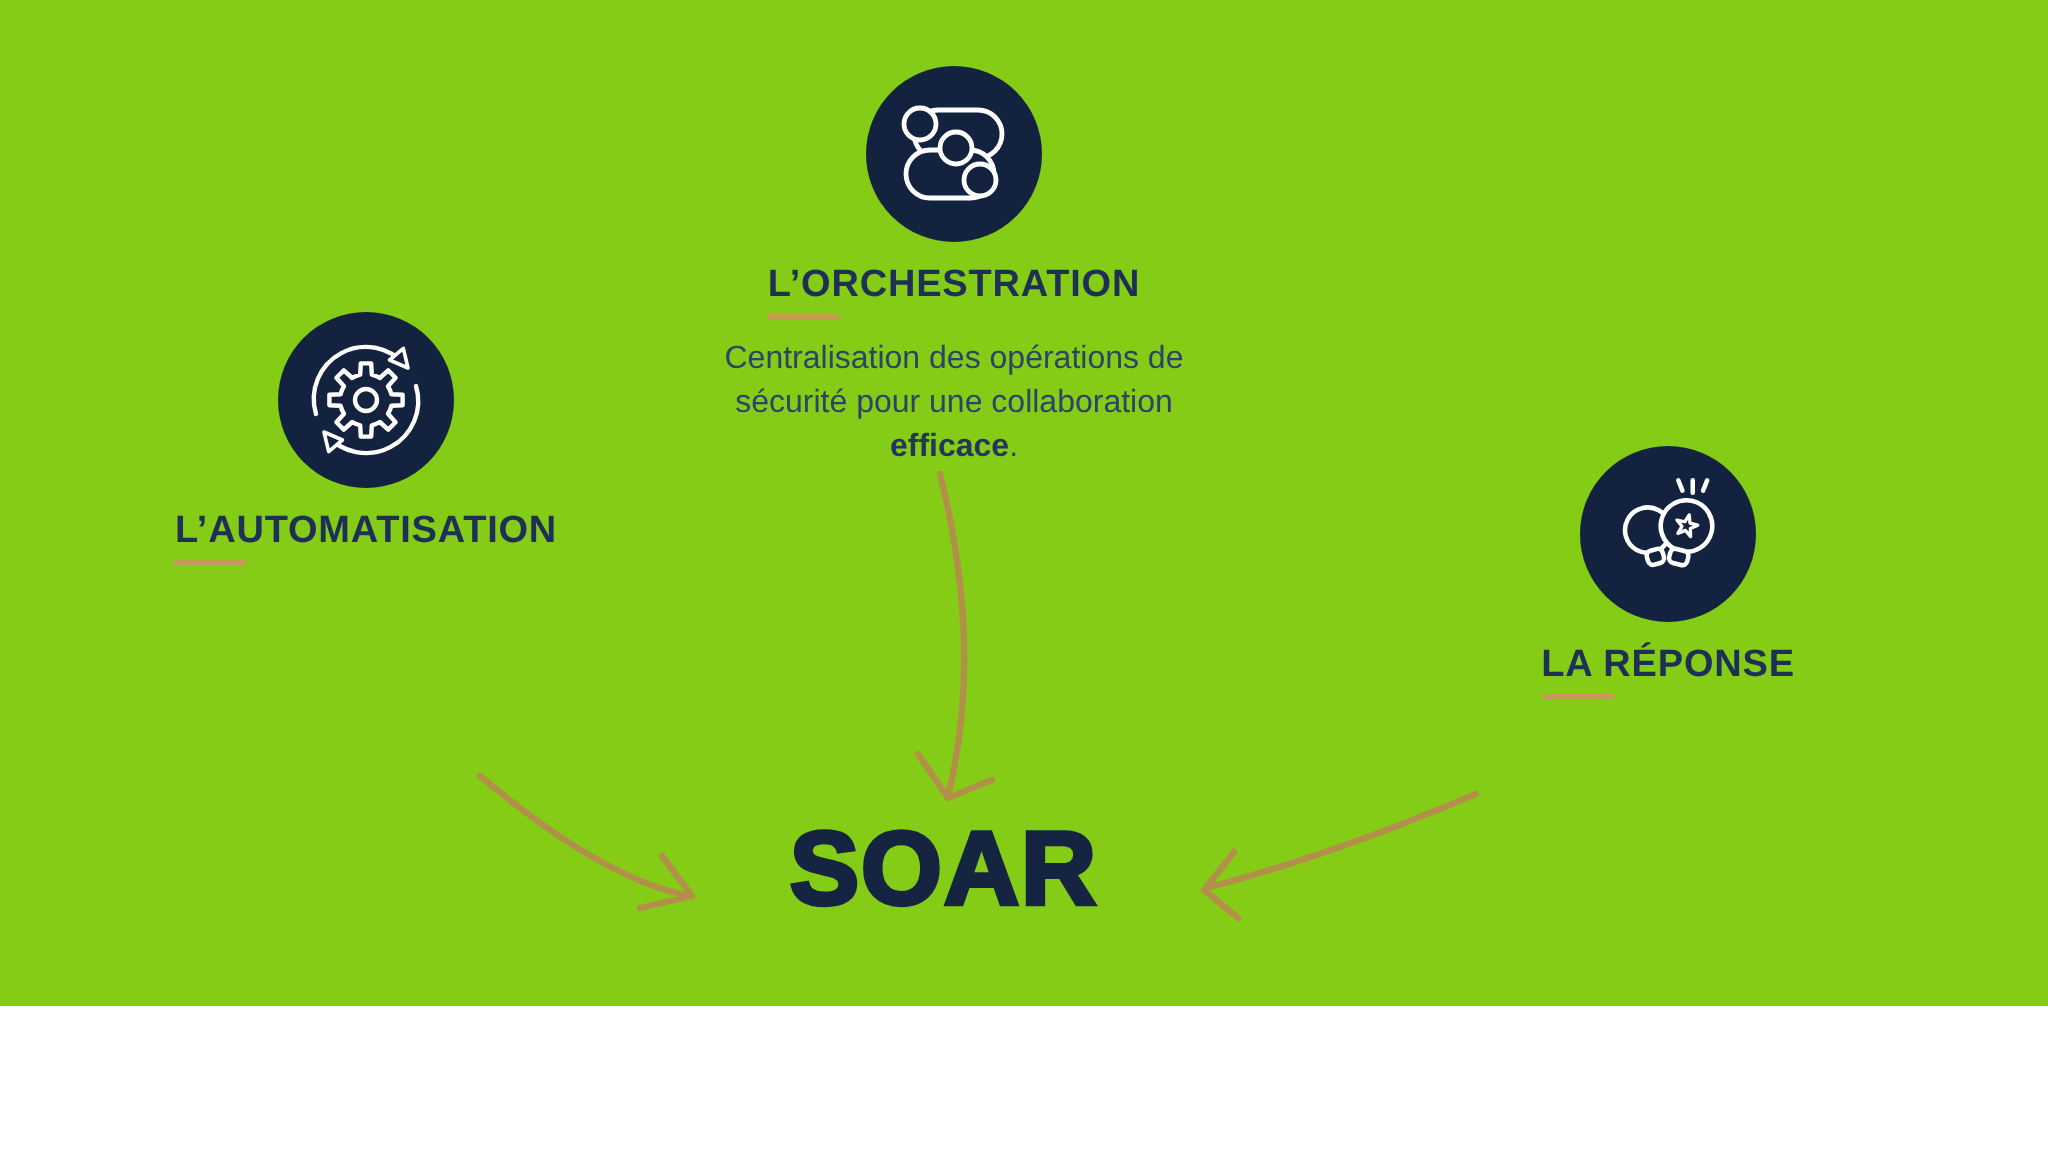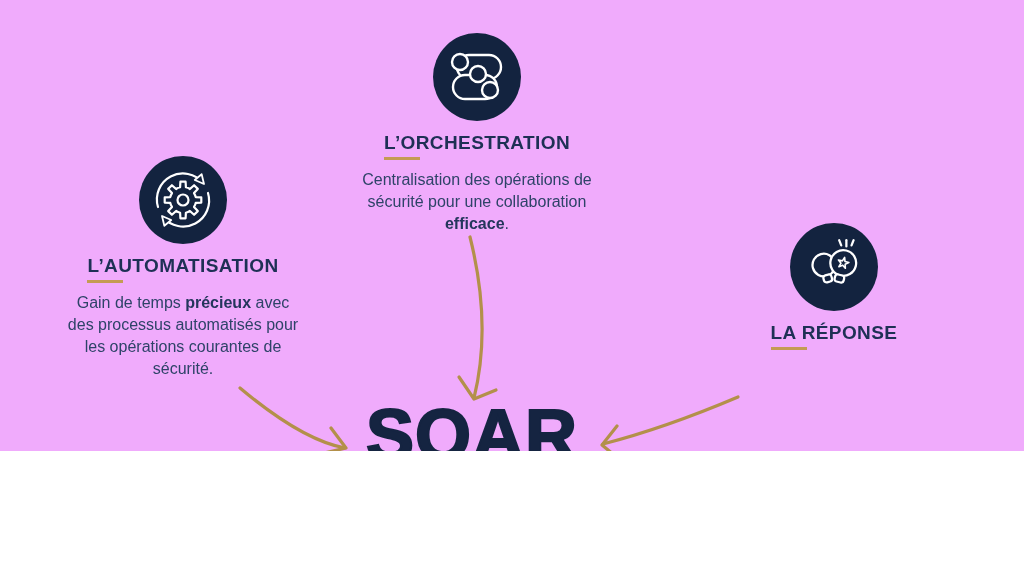--- a/index.html
+++ b/index.html
@@ -1,18 +1,18 @@
 <!DOCTYPE html>
 <html><head>
 <meta charset="utf-8">
 <title>SOAR</title>
 <style>
   html,body{margin:0;padding:0;background:#ffffff;}
   #canvas{
-    position:relative;width:1024px;height:451px;background:#f0abfc;overflow:hidden;
+    position:relative;width:1024px;height:503px;background:#84cc16;overflow:hidden;
     font-family:"Liberation Sans", sans-serif;
   }
   .section{position:absolute;display:flex;flex-direction:column;align-items:center;text-align:center;}
   #sec-automatisation{left:55px;top:156px;width:256px;}
   #sec-orchestration{left:349px;top:33px;width:256px;}
   #sec-reponse{left:664px;top:223px;width:340px;}
   .icon-circle{
     width:88px;height:88px;border-radius:50%;background:#13233f;
     display:flex;align-items:center;justify-content:center;flex:0 0 auto;
   }
@@ -26,21 +26,21 @@
   }
   .sec-body{
     margin:14px 0 0 0;font-size:16px;line-height:22px;color:#2e4368;
   }
   #sec-automatisation .sec-body{width:238px;}
   #sec-orchestration .sec-body{width:250px;}
   #sec-reponse .sec-body{width:336px;}
   .sec-body b{color:#24365c;}
   #soar{
     position:absolute;left:312px;top:399px;width:320px;text-align:center;
-    font-size:72px;line-height:72px;font-weight:bold;color:#152441;
+    font-size:52px;line-height:72px;font-weight:bold;color:#152441;
     letter-spacing:1px;-webkit-text-stroke:2.2px #152441;
   }
   #arrow-overlay{position:absolute;left:0;top:0;pointer-events:none;}
 </style>
 </head>
 <body>
 
 <div id="canvas">
 
   <div class="section" id="sec-orchestration">
@@ -72,21 +72,20 @@
         <polygon points="0,0 -9,-4.5 -9,4.5" transform="translate(21,-16) rotate(50)" fill="#13233f" stroke="#ffffff" stroke-width="1.8" stroke-linejoin="round"></polygon>
         <polygon points="0,0 -9,-4.5 -9,4.5" transform="translate(-21,16) rotate(230)" fill="#13233f" stroke="#ffffff" stroke-width="1.8" stroke-linejoin="round"></polygon>
         <path fill="#13233f" stroke="#ffffff" stroke-width="2.2" stroke-linejoin="round" d="M12.7,-2.9 L18.3,-2.6 L18.3,2.6 L12.7,2.9 A13,13 0 0 1 11,6.9 L14.8,11.1 L11.1,14.8 L6.9,11 A13,13 0 0 1 2.9,12.7 L2.6,18.3 L-2.6,18.3 L-2.9,12.7 A13,13 0 0 1 -6.9,11 L-11.1,14.8 L-14.8,11.1 L-11,6.9 A13,13 0 0 1 -12.7,2.9 L-18.3,2.6 L-18.3,-2.6 L-12.7,-2.9 A13,13 0 0 1 -11,-6.9 L-14.8,-11.1 L-11.1,-14.8 L-6.9,-11 A13,13 0 0 1 -2.9,-12.7 L-2.6,-18.3 L2.6,-18.3 L2.9,-12.7 A13,13 0 0 1 6.9,-11 L11.1,-14.8 L14.8,-11.1 L11,-6.9 A13,13 0 0 1 12.7,-2.9 Z"></path>
         <circle r="5.5" fill="none" stroke="#ffffff" stroke-width="2.2"></circle>
       </svg>
     </div>
     <div class="sec-title">
       <span>L’AUTOMATISATION</span>
       <div class="title-underline"></div>
     </div>
-    <p class="sec-body"><span>Gain de temps </span><b>précieux</b><span> avec des processus automatisés pour les opérations courantes de sécurité.</span></p>
   </div>
 
   <div class="section" id="sec-reponse">
     <div class="icon-circle">
       <svg viewBox="-32 -32 64 64" width="66" height="66">
         <g stroke="#ffffff" stroke-width="2.2" fill="none" stroke-linecap="round">
           <path d="M7,-21 L5,-26"></path>
           <path d="M12,-20 L12,-26"></path>
           <path d="M17,-21 L19,-26"></path>
         </g>

